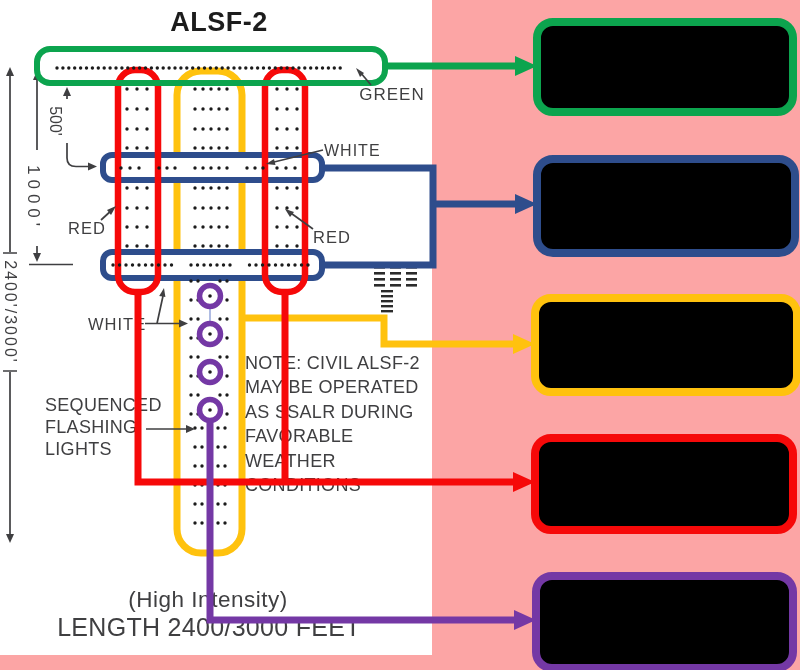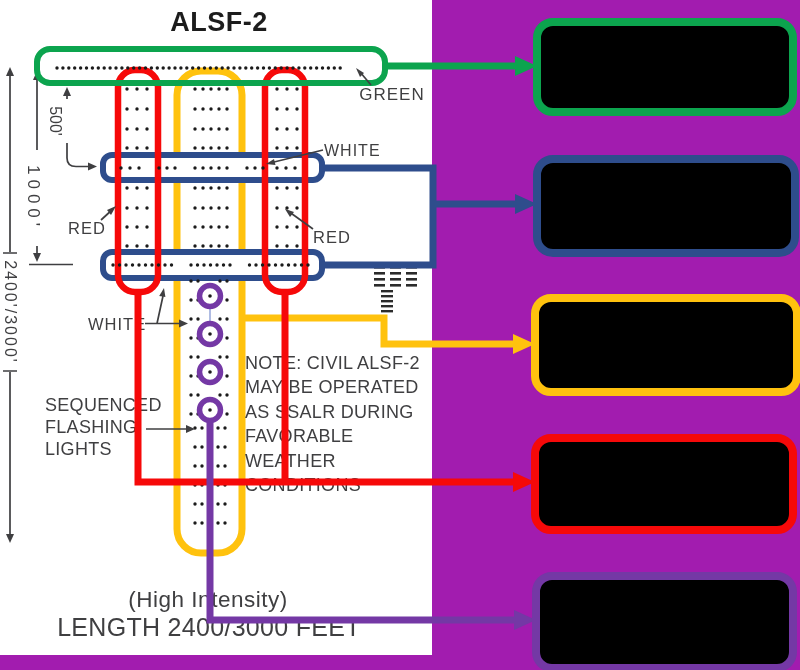--- a/index.html
+++ b/index.html
@@ -1,16 +1,16 @@
 <!DOCTYPE html>
 <html><head>
 <meta charset="utf-8">
 <style>
   html,body{margin:0;padding:0;background:#000;}
-  .stage{position:relative;width:800px;height:670px;background:#a21caf;overflow:hidden;}
+  .stage{position:relative;width:800px;height:670px;background:#fca5a5;overflow:hidden;}
   svg{position:absolute;left:0;top:0;}
   text{font-family:"Liberation Sans",sans-serif;fill:#3F3F41;}
   .t-title{font-weight:bold;fill:#1C1C1C;font-size:27px;letter-spacing:.5px;}
   .t-lbl{font-size:16.5px;letter-spacing:1px;}
   .t-note{font-size:18px;letter-spacing:.3px;}
   .t-dim{font-size:16px;letter-spacing:2px;}
   .t-dim2{font-size:17px;letter-spacing:5px;}
   .t-foot1{font-size:22.5px;letter-spacing:.5px;}
   .t-foot2{font-size:25px;letter-spacing:.3px;}
   .dimln{stroke:#3F3F41;stroke-width:1.7;fill:none;}

